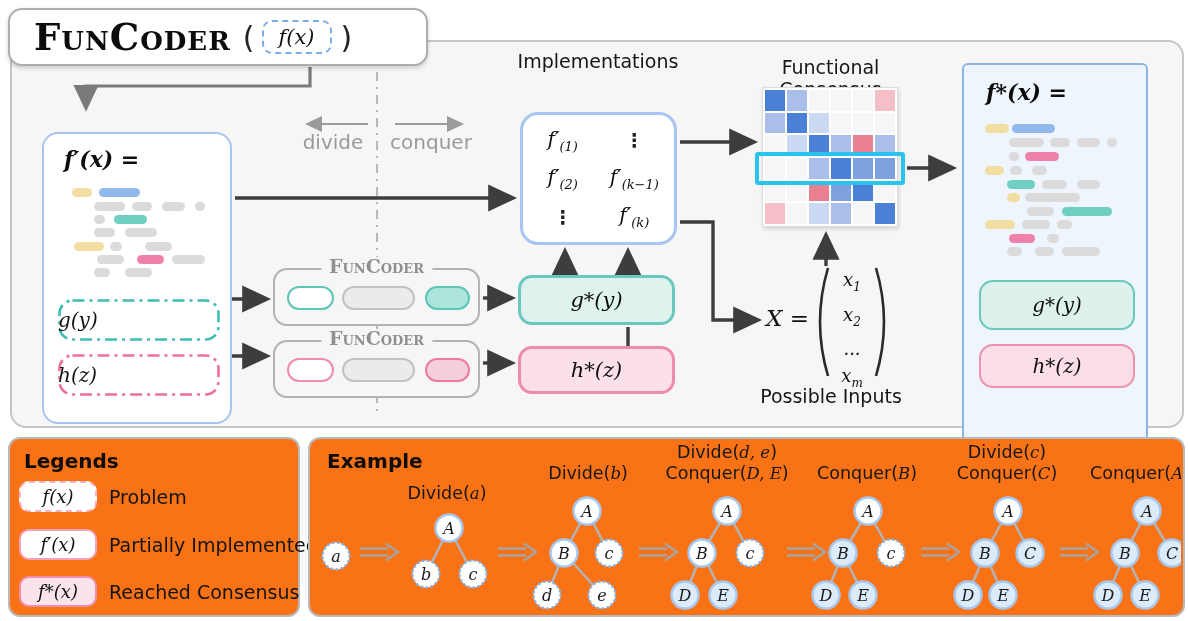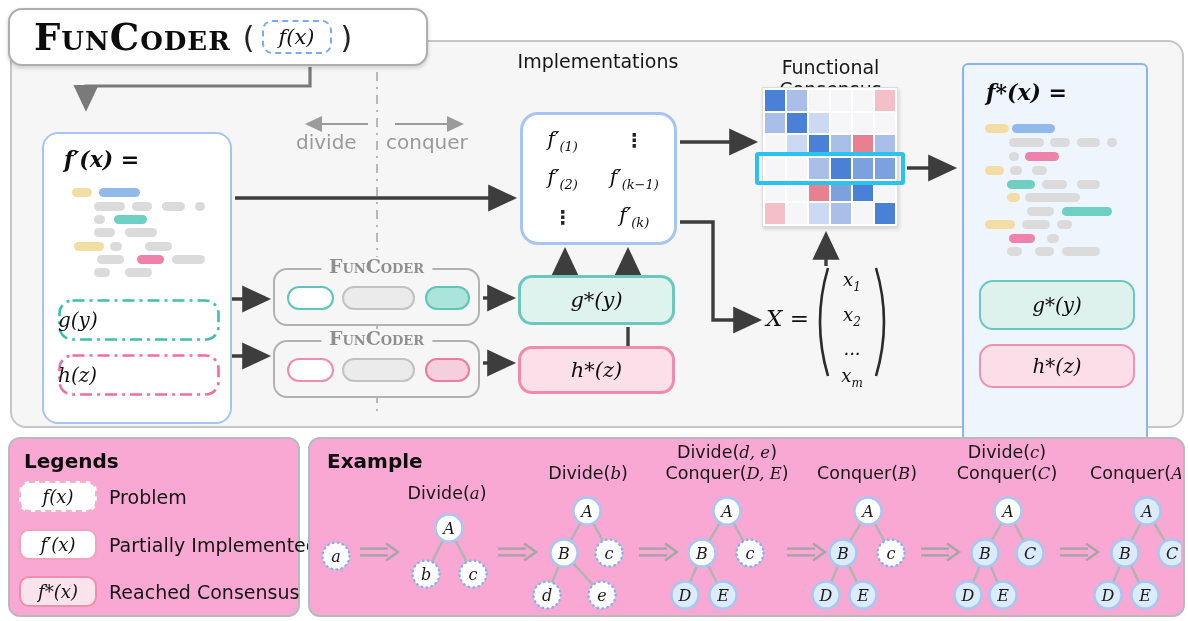--- a/index.html
+++ b/index.html
@@ -1,40 +1,40 @@
 <!DOCTYPE html>
 <html><head>
 <meta charset="utf-8">
 <style>
   html,body{margin:0;padding:0;background:#ffffff;}
   .canvas{position:relative;width:1188px;height:621px;font-family:"DejaVu Sans","Liberation Sans",sans-serif;color:#1c1c1c;overflow:hidden;background:#fff;}
   .abs{position:absolute;}
   .panel{position:absolute;border:2px solid #c6c6c6;border-radius:16px;background:#f6f6f7;}
-  .panel.white{background:#f9a8d4;border-color:#b9b9b9;border-radius:12px;}
+  .panel.white{background:#f97316;border-color:#b9b9b9;border-radius:12px;}
   svg.layer{position:absolute;left:0;top:0;pointer-events:none;}
 
   
   .title-box{position:absolute;left:8px;top:8px;width:420px;height:58px;background:#ffffff;border:2px solid #aeaeae;border-radius:14px;box-shadow:0 2px 4px rgba(0,0,0,.18);display:flex;align-items:center;padding-left:24px;box-sizing:border-box;}
   .brand{font-family:"DejaVu Serif","Liberation Serif",serif;font-weight:700;font-variant:small-caps;font-size:37px;letter-spacing:1px;color:#0c0c0c;line-height:1;}
   .tparen{font-size:30px;color:#222;margin:0 7px 0 12px;font-weight:400;}
   .tparen.close{margin:0 0 0 9px;}
   .title-chip{border:2.5px dashed #7aaceb;border-radius:10px;padding:3px 15px;font-family:"DejaVu Serif","Liberation Serif",serif;font-style:italic;font-size:21px;color:#111;}
   .block-label{font-family:"DejaVu Serif","Liberation Serif",serif;font-style:italic;font-weight:700;font-size:22px;color:#0d0d0d;}
 
   
   .fprime-box{position:absolute;left:42px;top:113px;width:190px;height:292px;background:#ffffff;border:2.5px solid #a6c5f0;border-radius:16px;box-sizing:border-box;margin-top:19px;}
   .fstar-box{position:absolute;left:962px;top:63px;width:186px;height:421px;background:#eff5fc;border:2.5px solid #8cb4e8;border-radius:6px;box-sizing:border-box;}
   .codewrap{position:absolute;}
   .bar{position:absolute;height:9px;border-radius:4.5px;}
 
   .ghchip{position:absolute;width:162px;height:42px;display:flex;align-items:center;}
   .ghchip svg{position:absolute;left:0;top:0;}
   .ghchip .t{position:relative;font-family:"DejaVu Serif","Liberation Serif",serif;font-style:italic;font-size:20px;color:#111;}
 
-  .dc-label{position:absolute;font-size:20px;color:#9a9a9a;}
+  .dc-label{position:absolute;font-size:20px;color:#9a9a9a;text-align:center;}
 
   .mini-box{position:absolute;left:273px;width:207px;height:58px;border:2.5px solid #b2b2b2;border-radius:14px;background:#f6f6f7;box-sizing:border-box;}
   .mini-label{position:absolute;top:-13px;left:50%;transform:translateX(-50%);background:#f6f6f7;padding:0 8px;font-family:"DejaVu Serif","Liberation Serif",serif;font-weight:700;font-variant:small-caps;font-size:19px;color:#8f8f8f;line-height:1;white-space:nowrap;}
   .pill{position:absolute;top:16px;height:24px;border-radius:12px;border:2.5px solid #c2c2c2;background:#ebebeb;box-sizing:border-box;}
   .pill.p1{left:12px;width:47px;}
   .pill.p2{left:67px;width:73px;}
   .pill.p3{left:150px;width:45px;}
   .pill.teal-o{border-color:#5ec5b8;background:#ffffff;}
   .pill.teal-f{border-color:#5ec5b8;background:#abe4da;}
   .pill.pink-o{border-color:#f08cac;background:#ffffff;}
@@ -230,20 +230,21 @@
     </div>
   <div class="hl-row" style="border-color: rgb(41, 195, 238);"></div>
 
   <div class="x-label">X =</div>
   <div class="x-entries" id="x-entries">
       <div>x<sub>1</sub></div>
       <div>x<sub>2</sub></div>
       <div>...</div>
       <div>x<sub>m</sub></div>
     </div>
+  <div class="possible-inputs">Possible Inputs</div>
 
   <div class="fstar-box">
     <div class="block-label abs" style="left:22px;top:14px;">f*(x) =</div>
     <div class="codewrap" id="code-right" style="left:21px;top:55px;width:150px;height:140px;">
         <div class="bar" style="left: 0px; top: 4px; width: 24px; background: rgb(242, 221, 163);"></div>
         <div class="bar" style="left: 27px; top: 4px; width: 43px; background: rgb(146, 185, 235);"></div>
         <div class="bar" style="left: 24px; top: 18px; width: 35px; background: rgb(219, 219, 219);"></div>
         <div class="bar" style="left: 65px; top: 18px; width: 20px; background: rgb(219, 219, 219);"></div>
         <div class="bar" style="left: 92px; top: 18px; width: 23px; background: rgb(219, 219, 219);"></div>
         <div class="bar" style="left: 122px; top: 18px; width: 10px; background: rgb(219, 219, 219);"></div>

